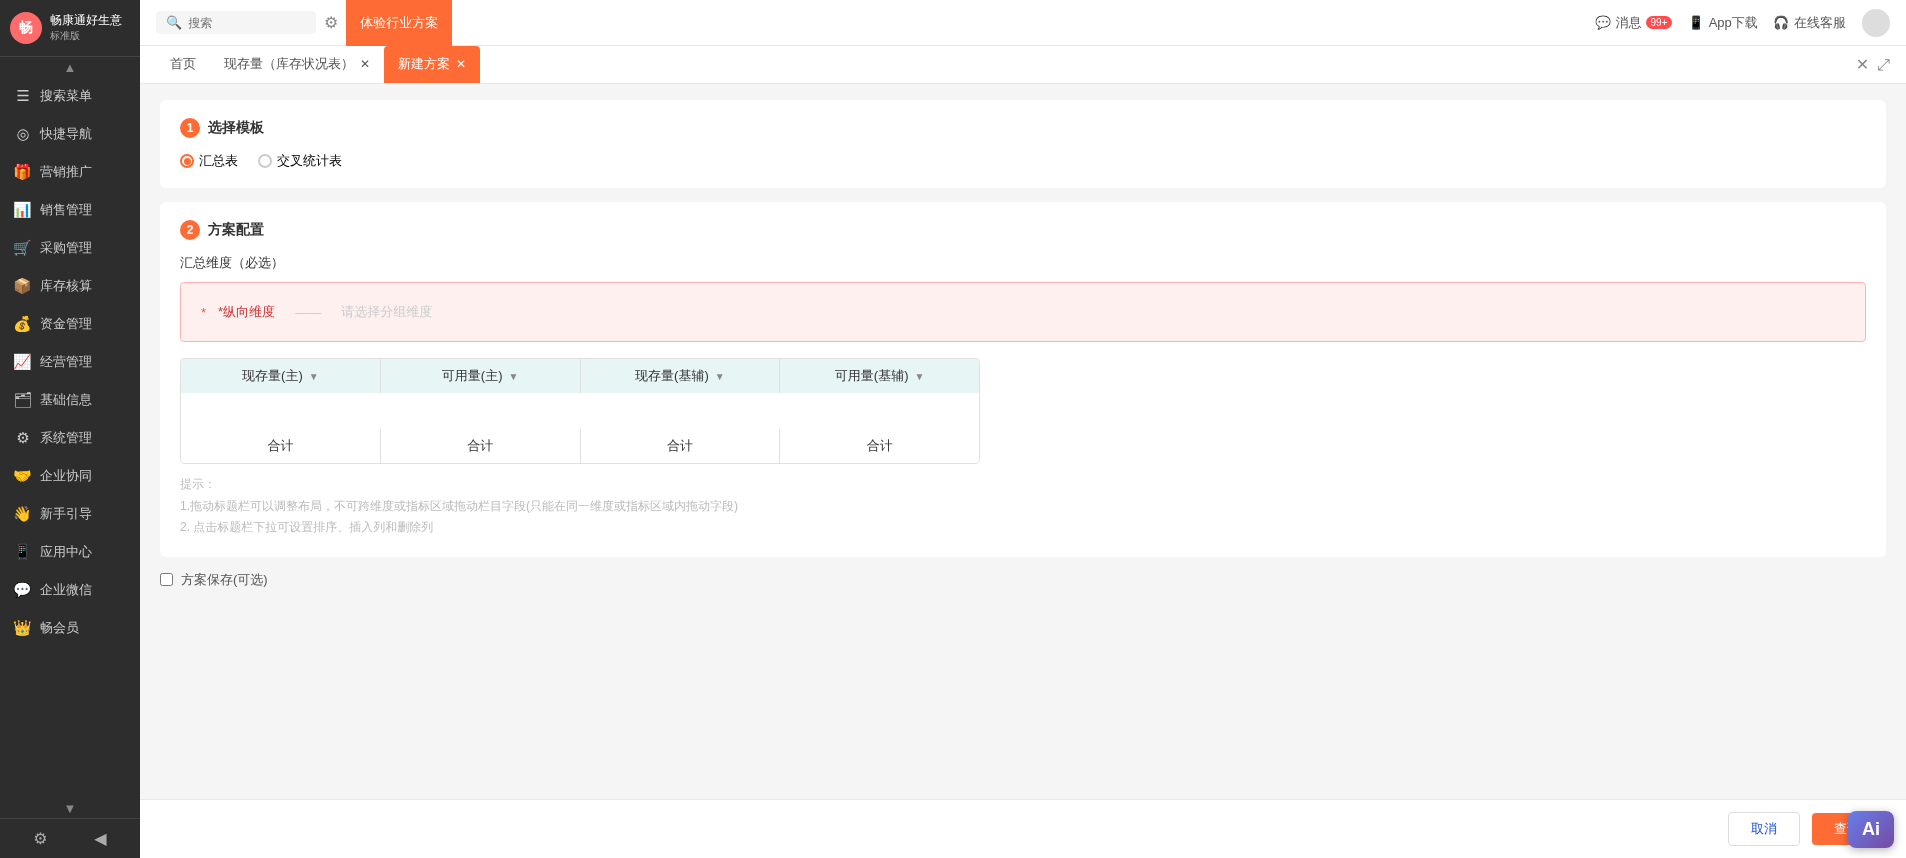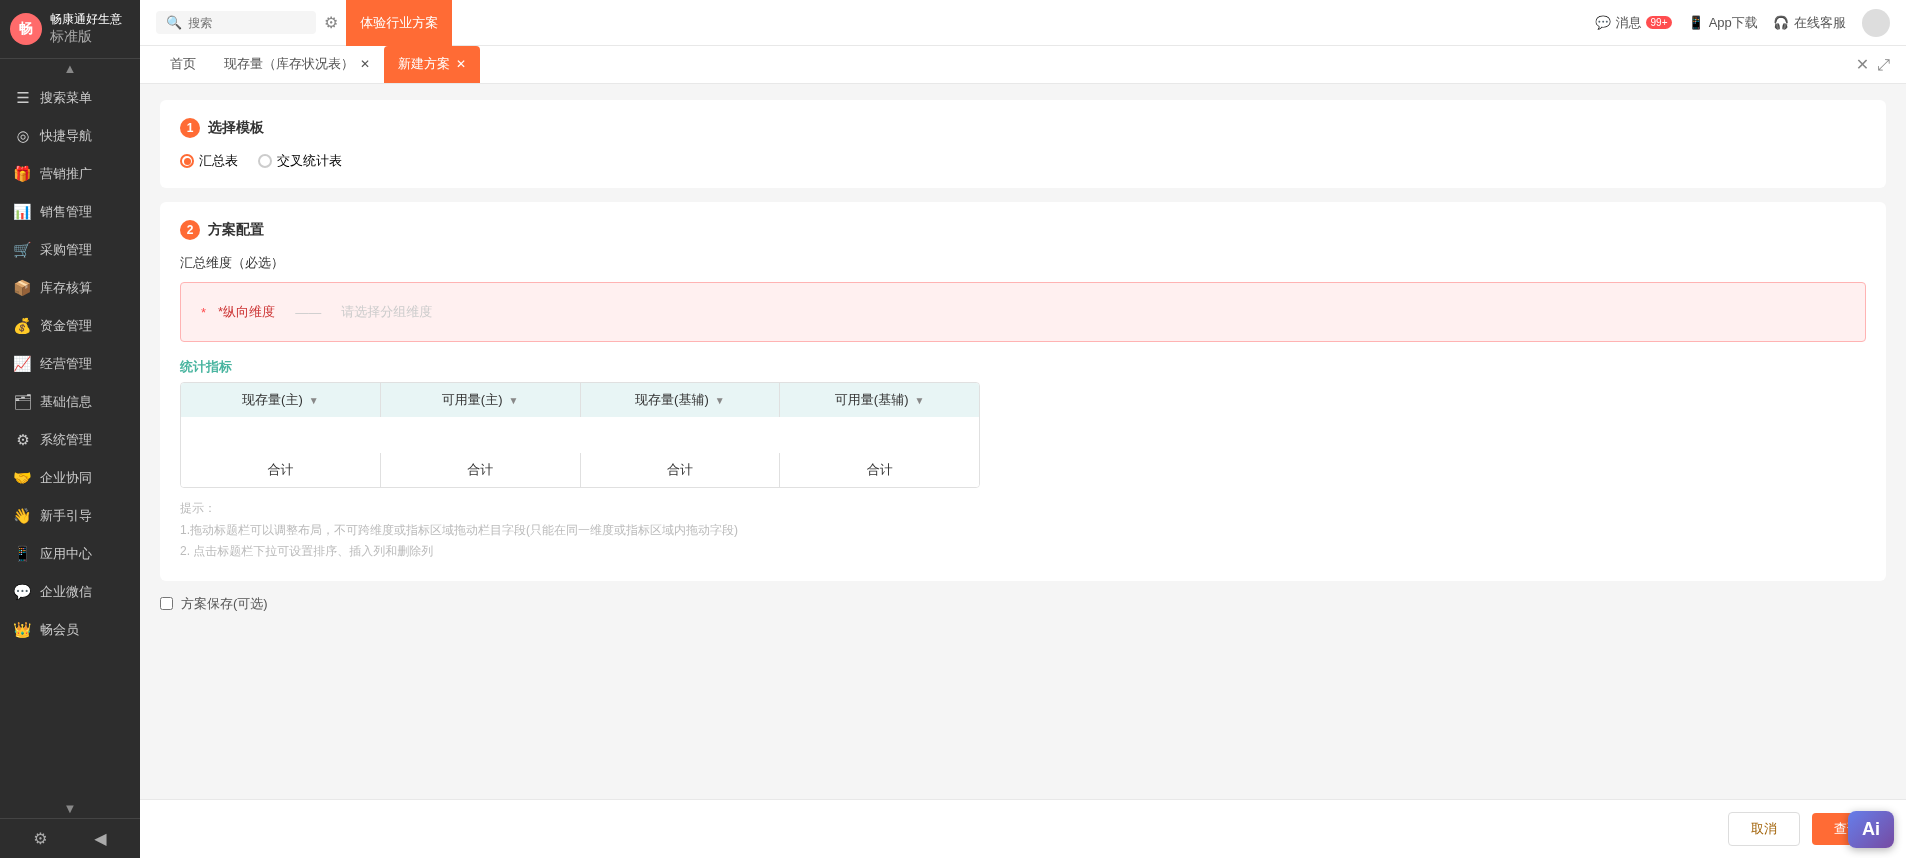--- a/index.html
+++ b/index.html
@@ -23,21 +23,21 @@
       border-bottom: 1px solid #444;
     }
     .logo-icon {
       width: 32px; height: 32px;
       background: #ff6b6b;
       border-radius: 50%;
       display: flex; align-items: center; justify-content: center;
       color: white; font-weight: bold; font-size: 14px;
     }
     .logo-text { color: #fff; font-size: 12px; line-height: 1.3; }
-    .logo-tag { color: #aaa; font-size: 14px; }
+    .logo-tag { color: #aaa; font-size: 10px; }
 
     .sidebar-scroll-up, .sidebar-scroll-down {
       display: flex; align-items: center; justify-content: center;
       height: 20px; cursor: pointer; color: #888;
     }
 
     .sidebar-nav { flex: 1; overflow: hidden; }
     .nav-item {
       display: flex; align-items: center; gap: 8px;
       padding: 10px 14px; color: #ccc; cursor: pointer;
@@ -184,21 +184,21 @@
     .save-section input[type=checkbox] { cursor: pointer; }
 
     
     .bottom-bar {
       background: #fff; border-top: 1px solid #e8e8e8;
       display: flex; align-items: center; justify-content: flex-end;
       padding: 12px 24px; gap: 12px; flex-shrink: 0;
     }
     .btn-cancel {
       padding: 7px 22px; border: 1px solid #ddd; background: #fff;
-      border-radius: 4px; cursor: pointer; font-size: 13px; color: #a16207;
+      border-radius: 4px; cursor: pointer; font-size: 13px; color: #1d4ed8;
     }
     .btn-query {
       padding: 7px 22px; background: #ff6b35; color: #fff;
       border: none; border-radius: 4px; cursor: pointer; font-size: 13px;
     }
 
     
     .ai-badge {
       position: fixed; bottom: 10px; right: 10px;
       background: linear-gradient(135deg, #667eea, #764ba2);
@@ -369,21 +369,20 @@
       <div class="dimension-required">
         <span class="req-mark">*</span>
         <span>*纵向维度</span>
         <span style="color:#ccc; margin: 0 8px;">——</span>
         <span style="color:#ccc;">请选择分组维度</span>
       </div>
 
       
       <div class="indicator-section">
 
-        <div style="color:#4ab5a0; font-size:13px; margin-bottom:6px; font-weight:bold;">统计指标</div>
 
         <div class="stats-table">
           <div class="stats-table-header">
             <div class="stats-col">
               <span>现存量(主)</span>
               <span class="col-arrow">▼</span>
             </div>
             <div class="stats-col">
               <span>可用量(主)</span>
               <span class="col-arrow">▼</span>

